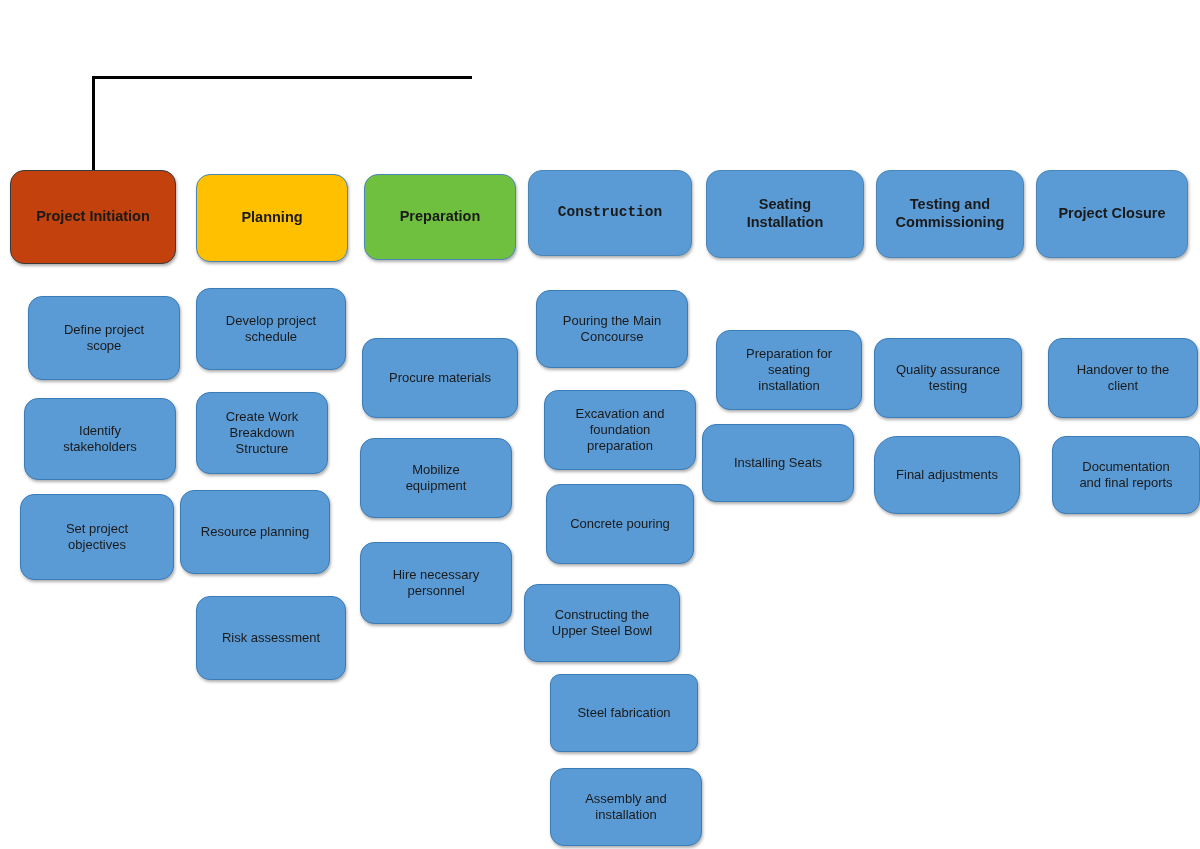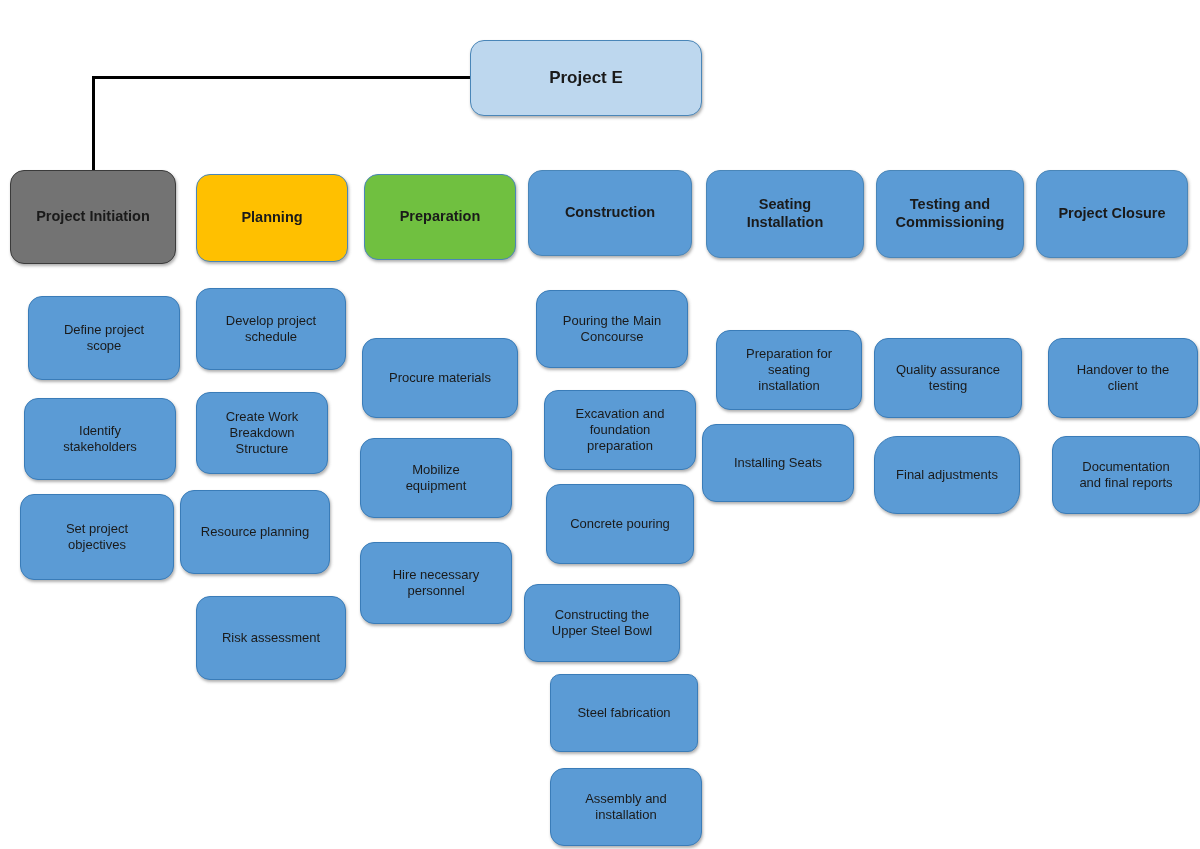--- a/index.html
+++ b/index.html
@@ -34,21 +34,21 @@
     border: 1.6px solid #4a86b8;
     font-weight: bold;
     font-size: 17px;
   }
   .phase {
     border: 1.6px solid #4a86b8;
     font-weight: bold;
     font-size: 14.5px;
   }
   .phase-blue  { background: #5b9bd5; }
-  .phase-green { background: #737373; border: 1.8px solid #3b3b3b; }
+  .phase-green { background: #c2410c; border: 1.8px solid #3b3b3b; }
   .phase-amber { background: #ffc000; }
   .phase-lime  { background: #70c040; }
   .task {
     background: #5b9bd5;
     border: 1.6px solid #3a7cb8;
     font-size: 13px;
     font-weight: normal;
   }
   .conn-h {
     position: absolute;
@@ -62,23 +62,20 @@
   }
 </style>
 </head>
 <body>
 
 <div id="canvas">
 
   <div class="conn-h" id="conn-h" style="left: 92px; top: 76px; width: 380px;"></div>
   <div class="conn-v" id="conn-v" style="left: 92px; top: 76px; height: 96px;"></div>
 
-  <div class="node root" id="root-node" style="left: 470px; top: 40px; width: 232px; height: 76px;">
-    <span>Project E</span>
-  </div>
 
   <div id="nodes-layer">
       <div class="node phase phase-green" style="left: 10px; top: 170px; width: 166px; height: 94px;">Project Initiation</div>
       <div class="node task" style="left: 28px; top: 296px; width: 152px; height: 84px;">Define project
 scope</div>
       <div class="node task" style="left: 24px; top: 398px; width: 152px; height: 82px;">Identify
 stakeholders</div>
       <div class="node task" style="left: 20px; top: 494px; width: 154px; height: 86px;">Set project
 objectives</div>
       <div class="node phase phase-amber" style="left: 196px; top: 174px; width: 152px; height: 88px;">Planning</div>
@@ -88,21 +85,21 @@
 Breakdown
 Structure</div>
       <div class="node task" style="left: 180px; top: 490px; width: 150px; height: 84px;">Resource planning</div>
       <div class="node task" style="left: 196px; top: 596px; width: 150px; height: 84px;">Risk assessment</div>
       <div class="node phase phase-lime" style="left: 364px; top: 174px; width: 152px; height: 86px;">Preparation</div>
       <div class="node task" style="left: 362px; top: 338px; width: 156px; height: 80px;">Procure materials</div>
       <div class="node task" style="left: 360px; top: 438px; width: 152px; height: 80px;">Mobilize
 equipment</div>
       <div class="node task" style="left: 360px; top: 542px; width: 152px; height: 82px;">Hire necessary
 personnel</div>
-      <div class="node phase phase-blue" style="left: 528px; top: 170px; width: 164px; height: 86px;">Construction</div>
+      <div class="node phase phase-blue" style="left: 528px; top: 170px; width: 164px; height: 86px; font-family: Liberation Mono, monospace;">Construction</div>
       <div class="node task" style="left: 536px; top: 290px; width: 152px; height: 78px;">Pouring the Main
 Concourse</div>
       <div class="node task" style="left: 544px; top: 390px; width: 152px; height: 80px;">Excavation and
 foundation
 preparation</div>
       <div class="node task" style="left: 546px; top: 484px; width: 148px; height: 80px;">Concrete pouring</div>
       <div class="node task" style="left: 524px; top: 584px; width: 156px; height: 78px;">Constructing the
 Upper Steel Bowl</div>
       <div class="node task" style="left: 550px; top: 674px; width: 148px; height: 78px; border-radius: 10px;">Steel fabrication</div>
       <div class="node task" style="left: 550px; top: 768px; width: 152px; height: 78px;">Assembly and

